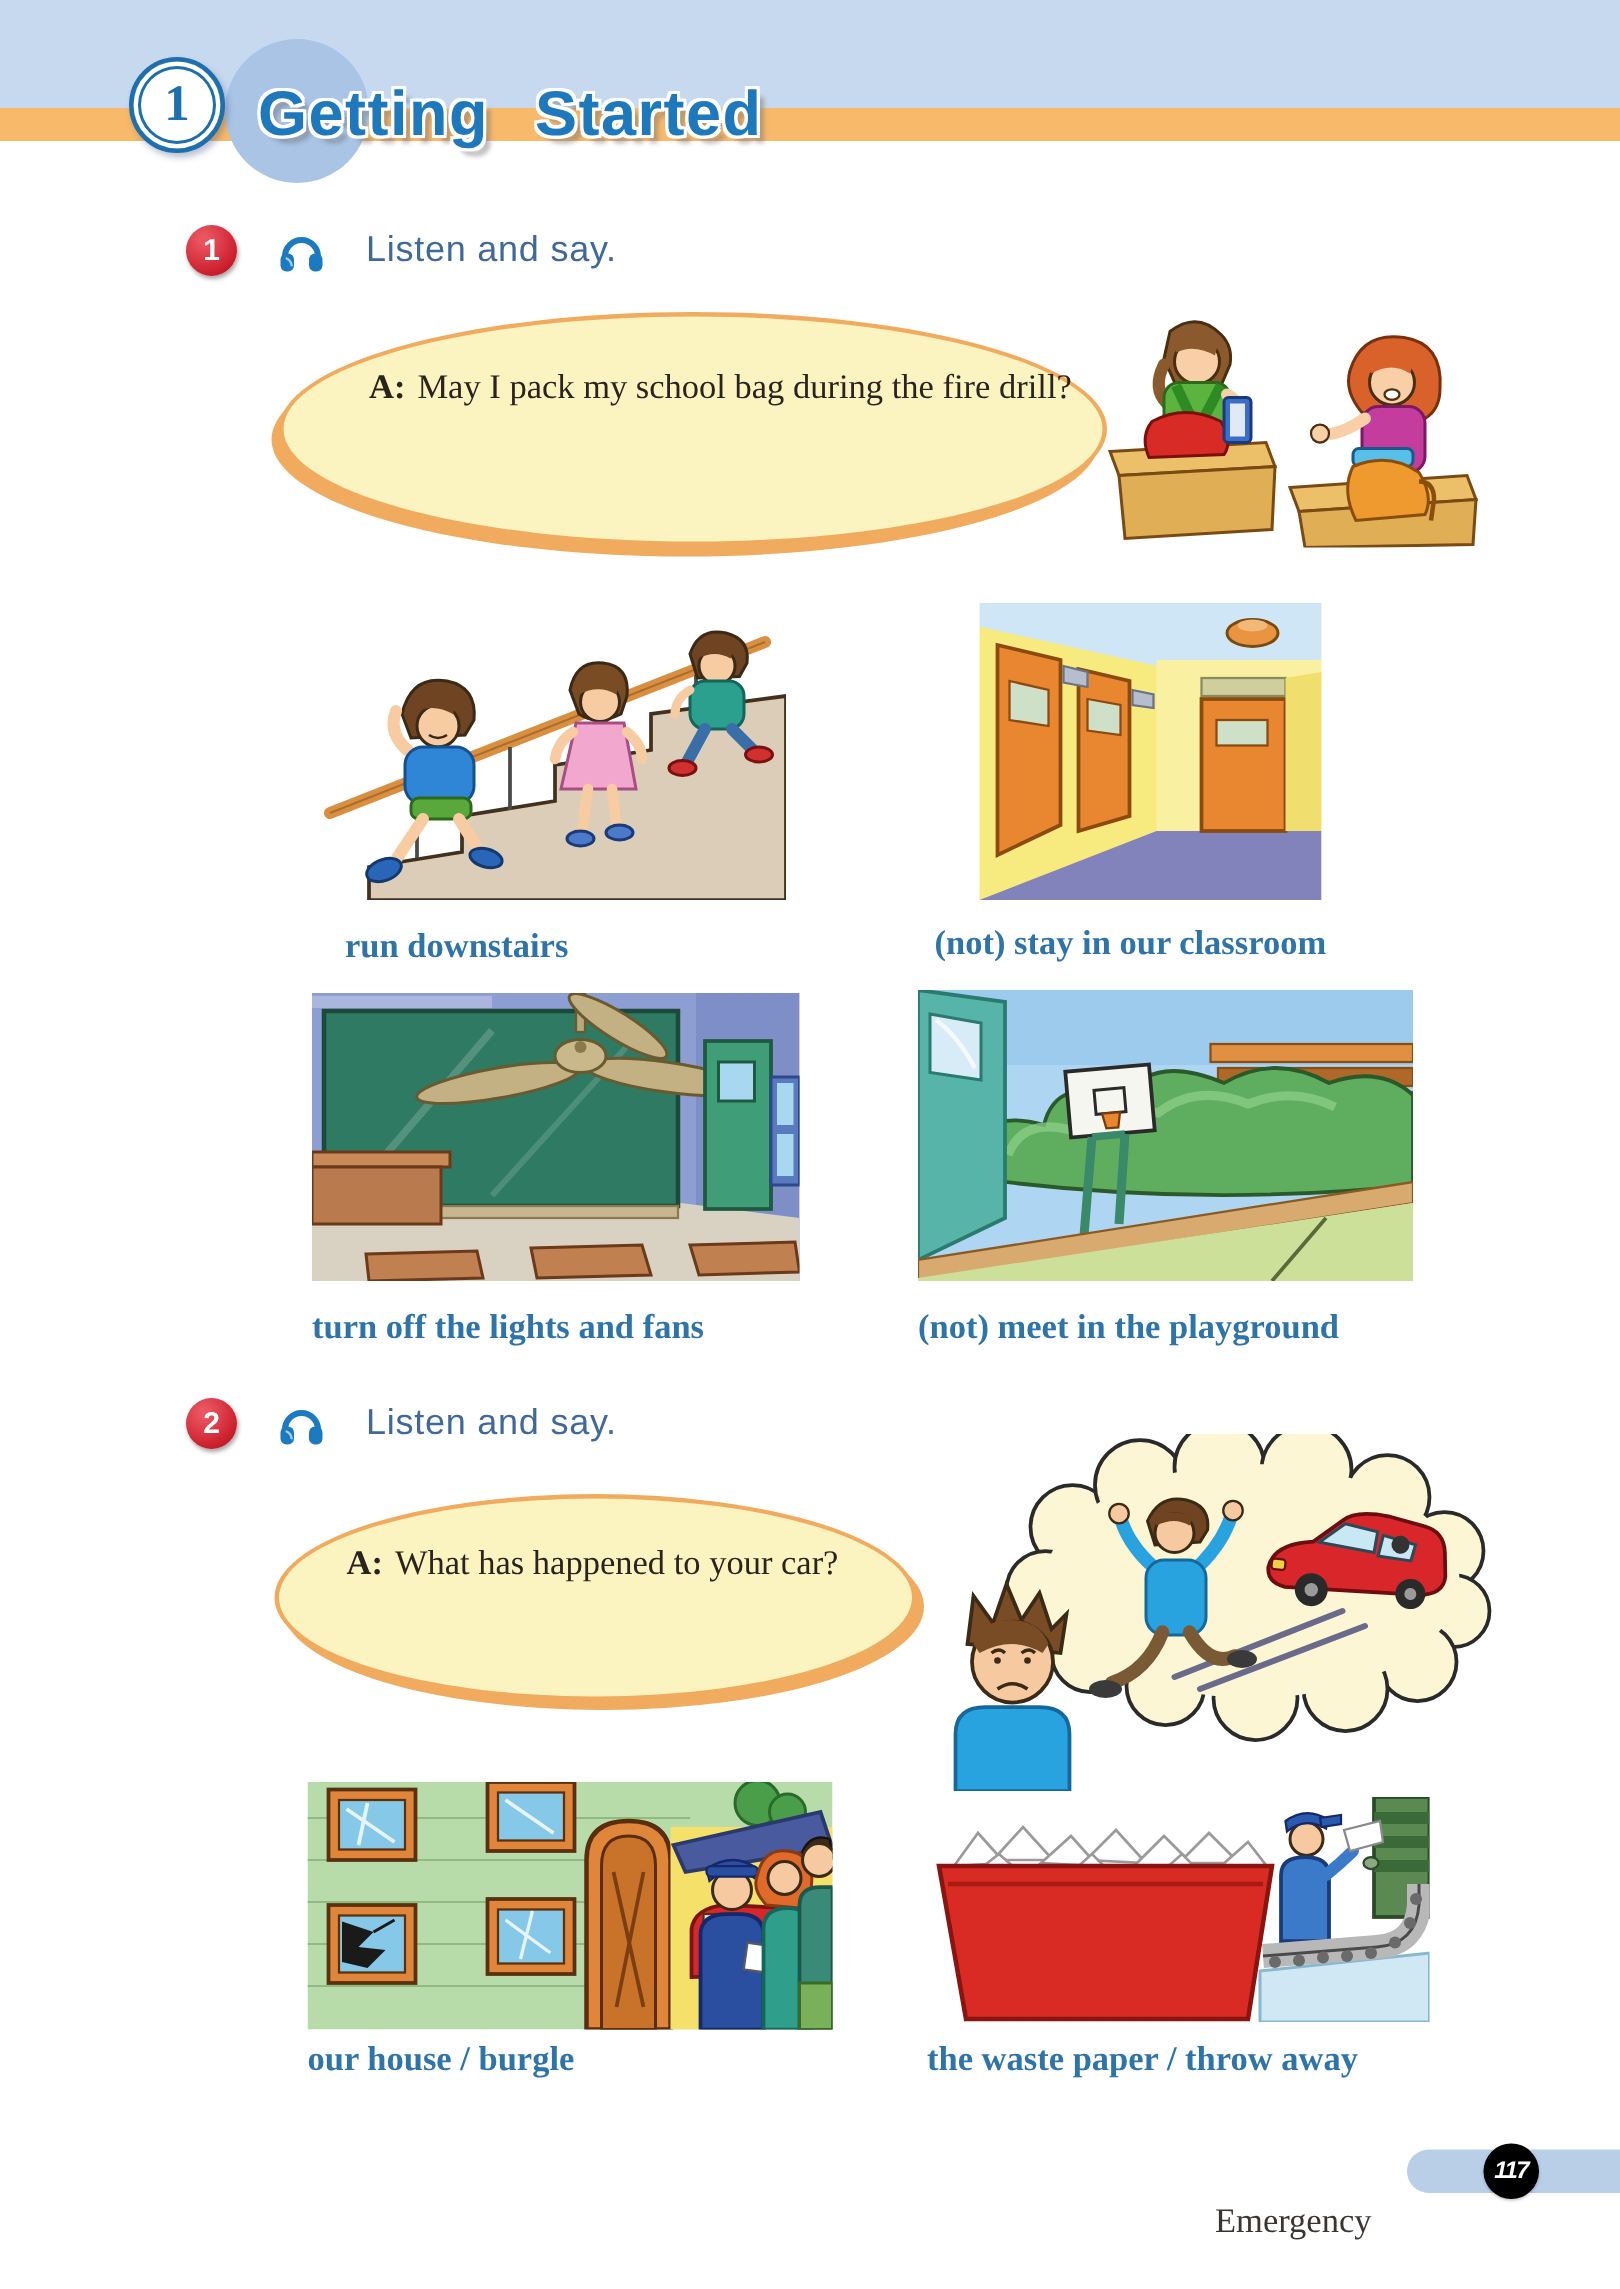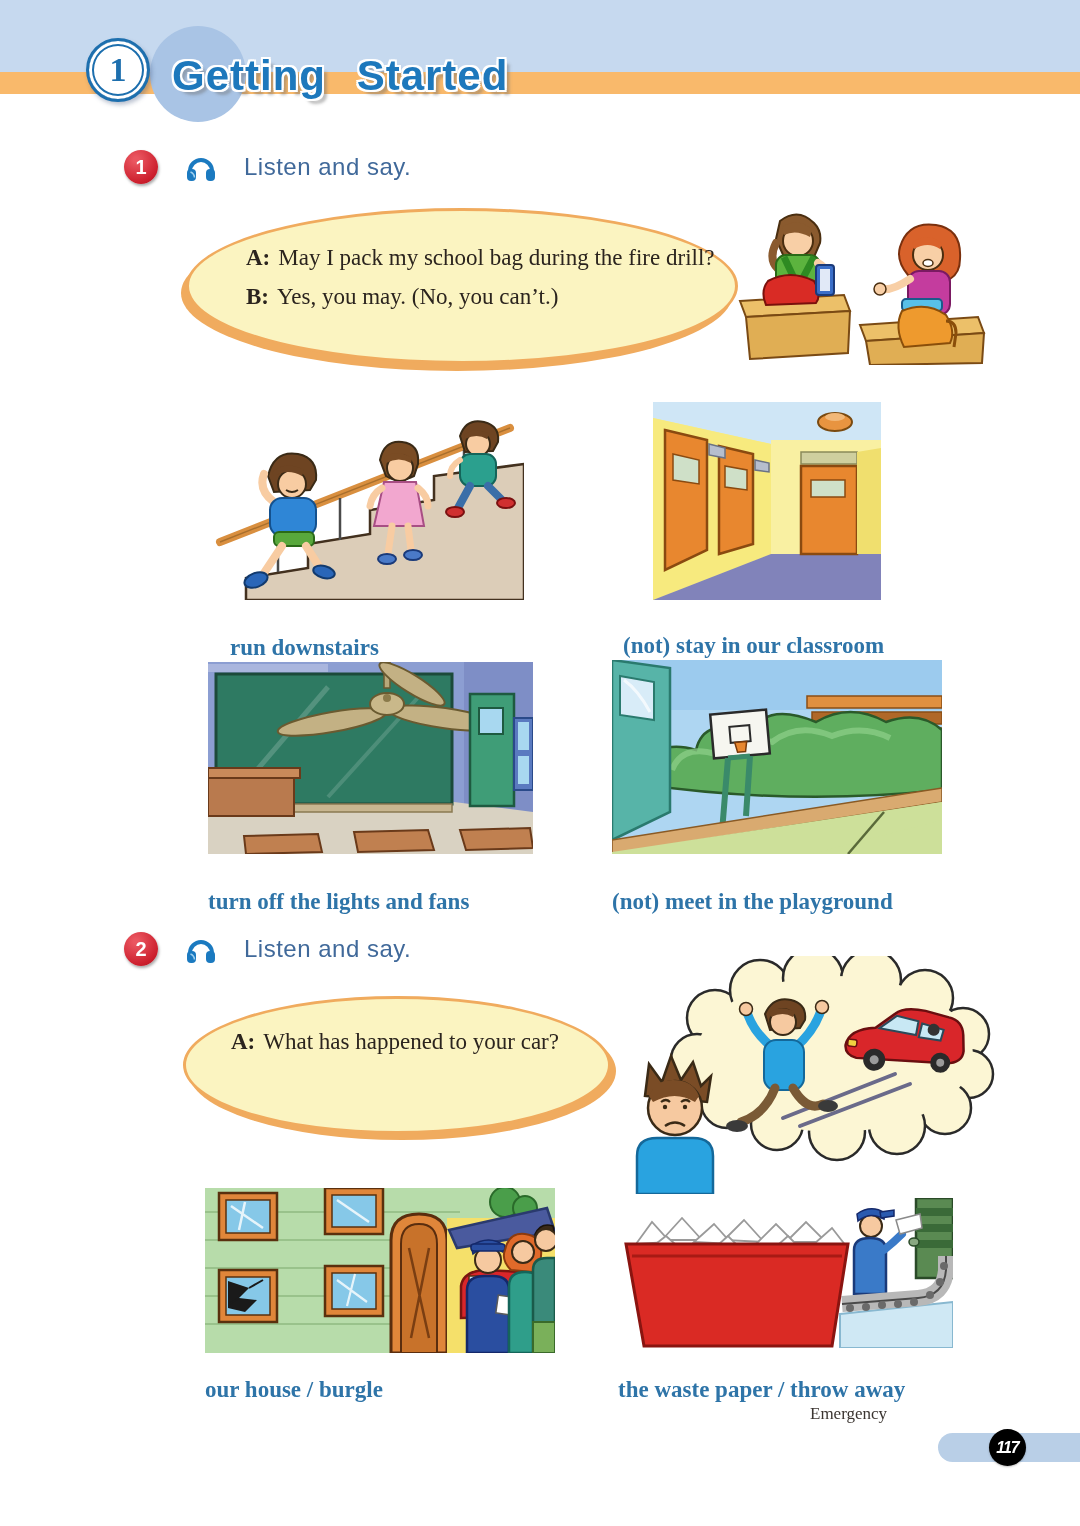--- a/index.html
+++ b/index.html
@@ -48,25 +48,25 @@
     box-sizing:border-box;
   }
   .bubble-text{position:absolute;font-size:23px;line-height:39px;color:#2b241e;white-space:nowrap;}
   .spk{font-weight:bold;}
   .dtx{margin-left:8px;margin-top:16px;}
   
   .art{position:absolute;}
   .art svg{display:block;}
   .caption{
     position:absolute;font-family:"Liberation Serif", serif;font-weight:bold;
-    font-size:23px;color:#2e74a8;white-space:nowrap;margin-top:17px;
+    font-size:23px;color:#2e74a8;white-space:nowrap;
   }
   .caption.center{}
   
-  .footer-label{position:absolute;left:810px;top:1404px;font-size:17px;color:#3b3531;}
+  .footer-label{position:absolute;left:810px;top:1468px;font-size:23px;color:#3b3531;}
   .footer-pill{position:absolute;left:938px;top:1433px;width:142px;height:29px;background:#b9cfe7;border-radius:15px 0 0 15px;}
   .page-circle{
     position:absolute;left:956px;top:1429px;width:37px;height:37px;border-radius:50%;
     background:#000000;color:#fff;display:flex;align-items:center;justify-content:center;
     font:italic bold 16px "Liberation Sans", sans-serif;letter-spacing:-1px;
     box-shadow:0 1px 2px rgba(0,0,0,.25);
     margin-left:33px;
   }
 </style>
 </head>
@@ -90,23 +90,20 @@
     <rect x="22" y="19" width="9" height="12" rx="4" fill="#1b7ac0"></rect>
     <path d="M6.5 22 a6.5 6.5 0 0 1 4 5.5" fill="none" stroke="#9fd0ef" stroke-width="1.6"></path>
   </svg>
   <span class="instruction">Listen and say.</span>
 </div>
 
 <div class="bubble" style="left:186px;top:208px;width:552px;height:156px;"></div>
 <div class="bubble-text" style="left:246px;top:238px;">
   <div>
     <span class="spk">A:</span><span class="dtx">May I pack my school bag during the fire drill?</span>
-  </div>
-  <div>
-    <span class="spk">B:</span><span class="dtx">Yes, you may. (No, you can’t.)</span>
   </div>
 </div>
 
 <div class="art" style="left:732px;top:203px;width:258px;height:162px;">
   <svg width="258" height="162" viewBox="0 0 258 162" aria-label="two girls packing school bags at their desks">
 
     <polygon points="8,98 112,92 118,108 14,114" fill="#ecc069" stroke="#7a4a14" stroke-width="2"></polygon>
     <polygon points="14,114 118,108 116,150 18,156" fill="#e0ae54" stroke="#7a4a14" stroke-width="2"></polygon>
 
     <path d="M48 18 q18 -14 34 2 q8 8 6 20 l-6 14 q-16 10 -30 0 l-8 -18 z" fill="#8a5a2e" stroke="#4a2e10" stroke-width="2"></path>

